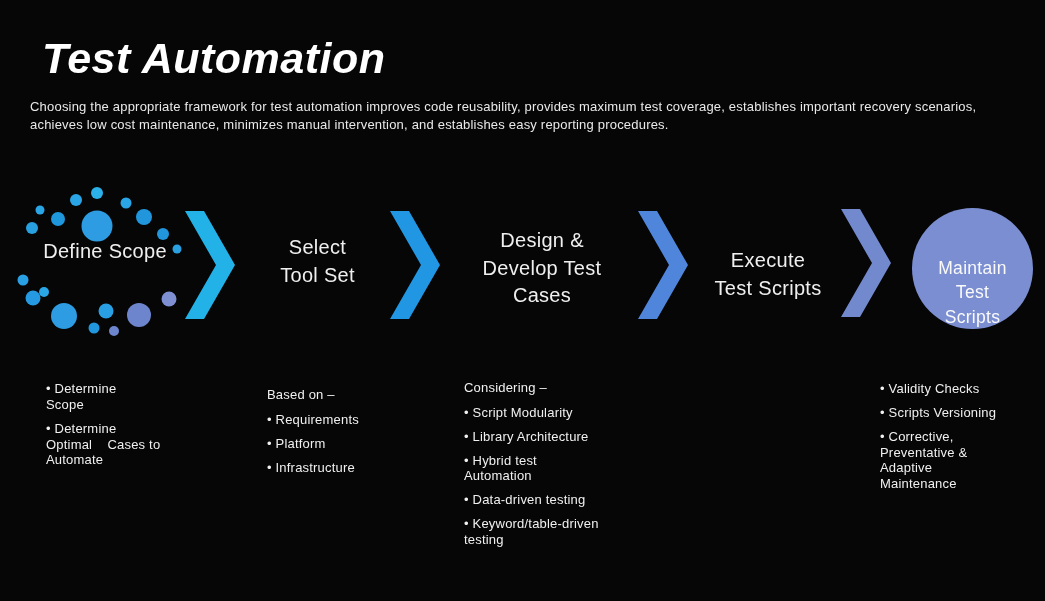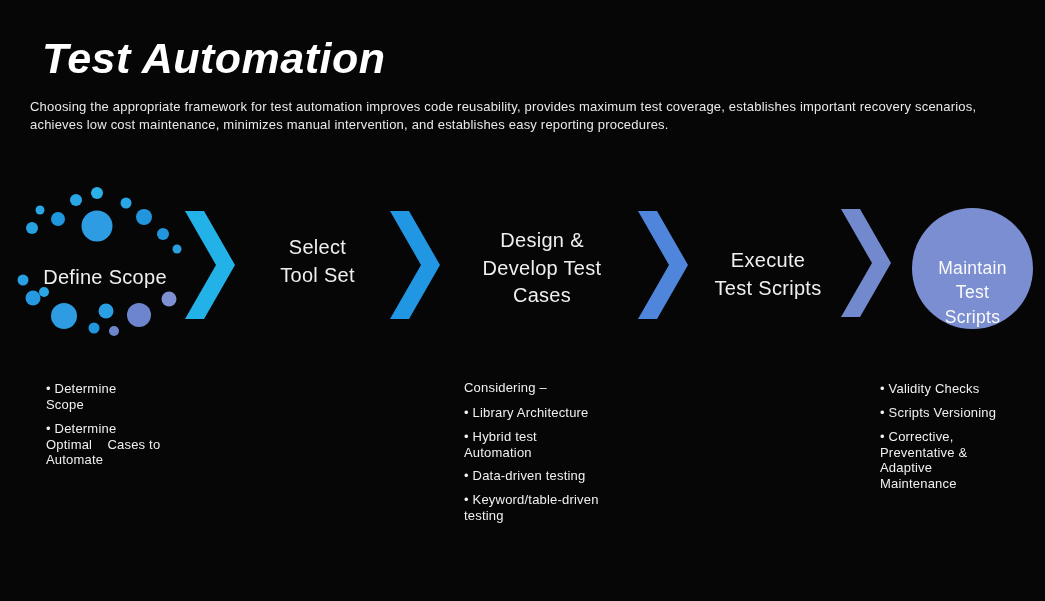--- a/index.html
+++ b/index.html
@@ -16,21 +16,21 @@
     position:absolute;left:30px;top:98px;width:992px;margin:0;
     font-size:13px;line-height:1.4;color:#e9e9e9;letter-spacing:0.2px;
   }
   
   .motif{position:absolute;left:10px;top:183px;width:190px;height:160px;}
   .motif svg{position:absolute;left:0;top:0;}
   .stage-label{
     position:absolute;text-align:center;color:#efefef;
     font-size:20px;line-height:1.38;white-space:pre-line;letter-spacing:0.3px;
   }
-  .lbl-define{left:0;top:83px;width:190px;position:absolute;text-align:center;
+  .lbl-define{left:0;top:57px;width:190px;position:absolute;text-align:center;
     font-size:20px;color:#efefef;letter-spacing:0.3px;}
   .lbl-select{left:255px;top:234px;width:125px;}
   .lbl-design{left:462px;top:227px;width:160px;}
   .lbl-execute{left:700px;top:247px;width:136px;}
   .chev{position:absolute;width:50px;height:108px;}
   .chev1{left:185px;top:211px;}
   .chev2{left:390px;top:211px;}
   .chev3{left:638px;top:211px;}
   .chev4{left:841px;top:209px;}
   .maintain-circle{
@@ -110,23 +110,30 @@
   </div>
 
   <div class="col col1">
     <div class="item">• Determine
 Scope</div>
     <div class="item">• Determine
 Optimal    Cases to
 Automate</div>
   </div>
 
+  <div class="col col2">
+    <div class="heading">Based on –</div>
+    <div class="item">• Requirements</div>
+    <div class="item">• Platform</div>
+    <div class="item">• Infrastructure</div>
+  </div>
 
   <div class="col col3">
     <div class="heading">Considering –</div>
+    <div class="item">• Script Modularity</div>
     <div class="item">• Library Architecture</div>
     <div class="item">• Hybrid test
 Automation</div>
     <div class="item">• Data-driven testing</div>
     <div class="item">• Keyword/table-driven
 testing</div>
   </div>
 
 
   <div class="col col5">

